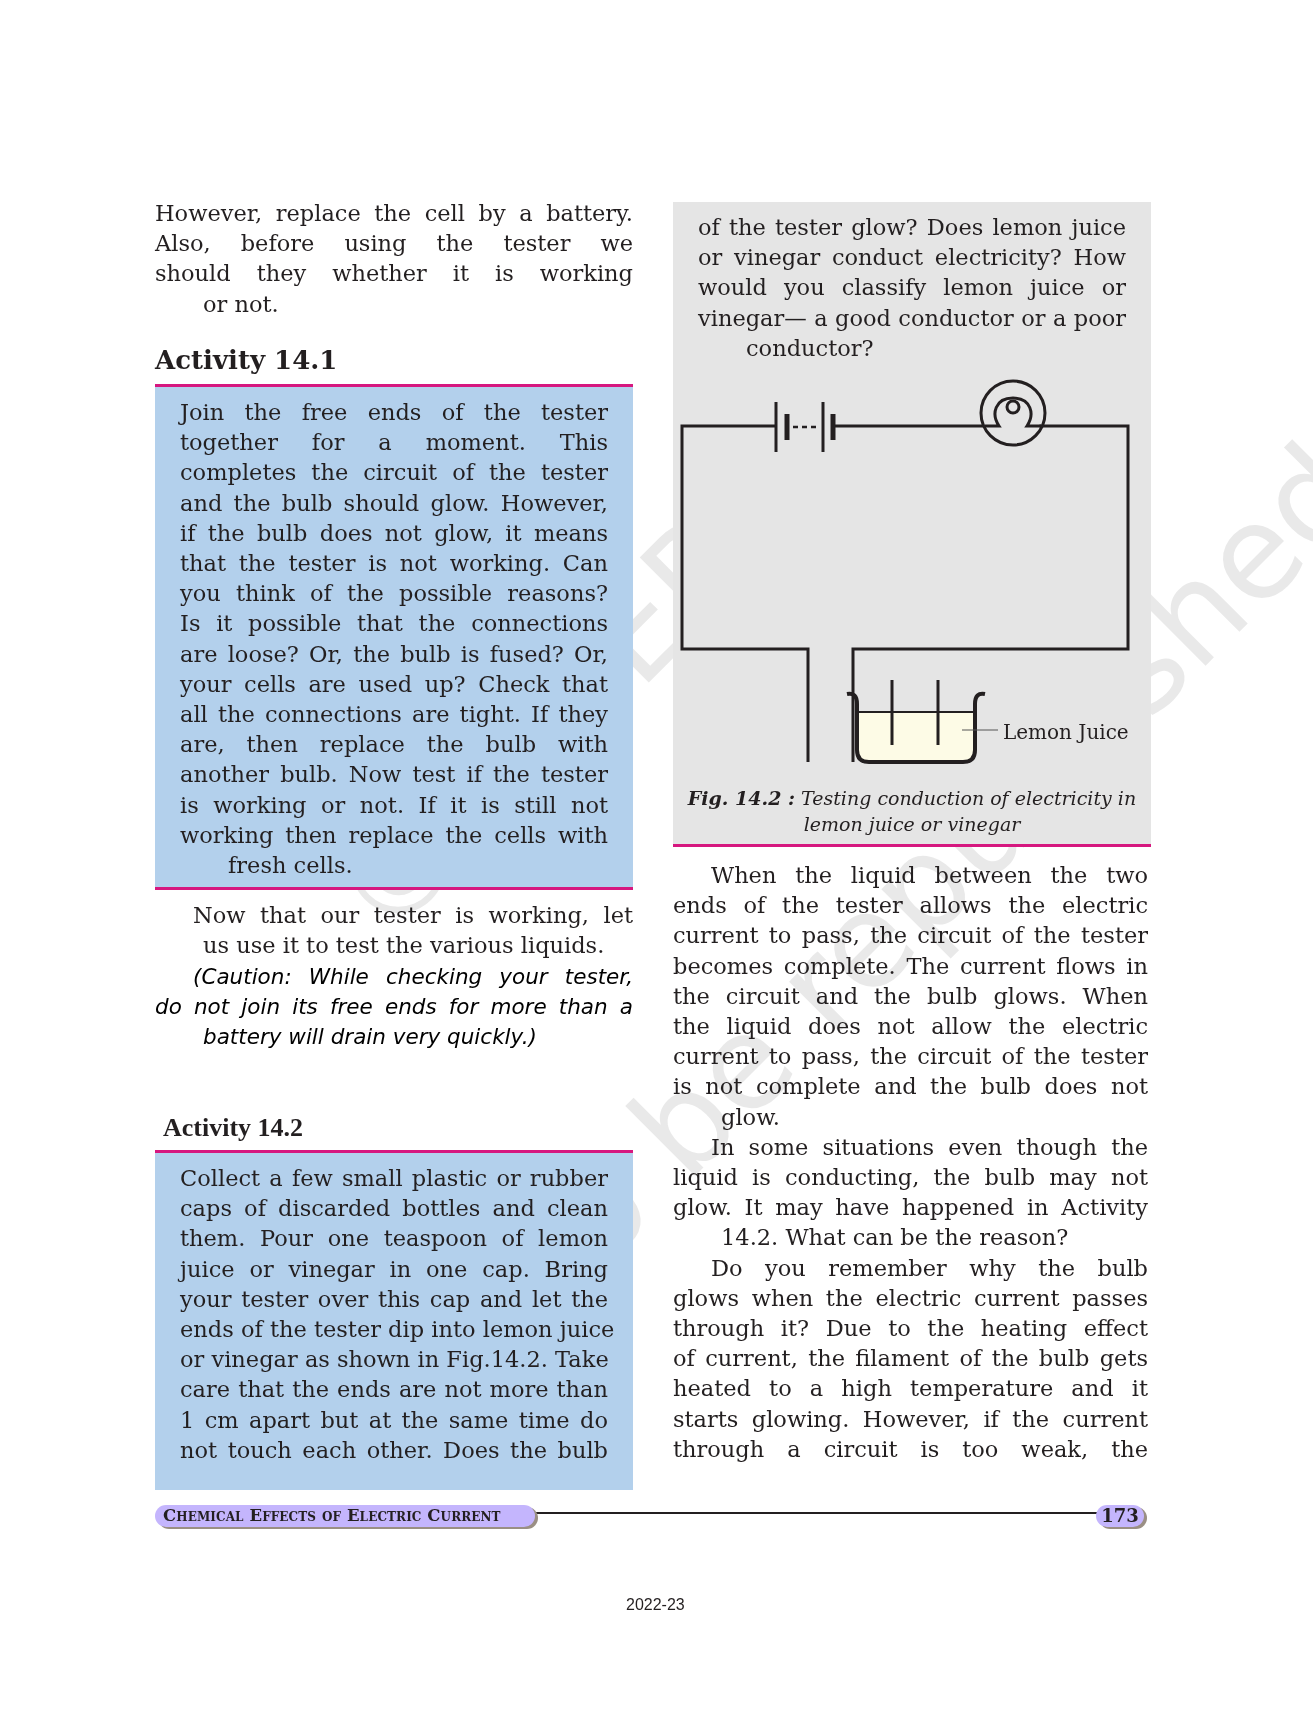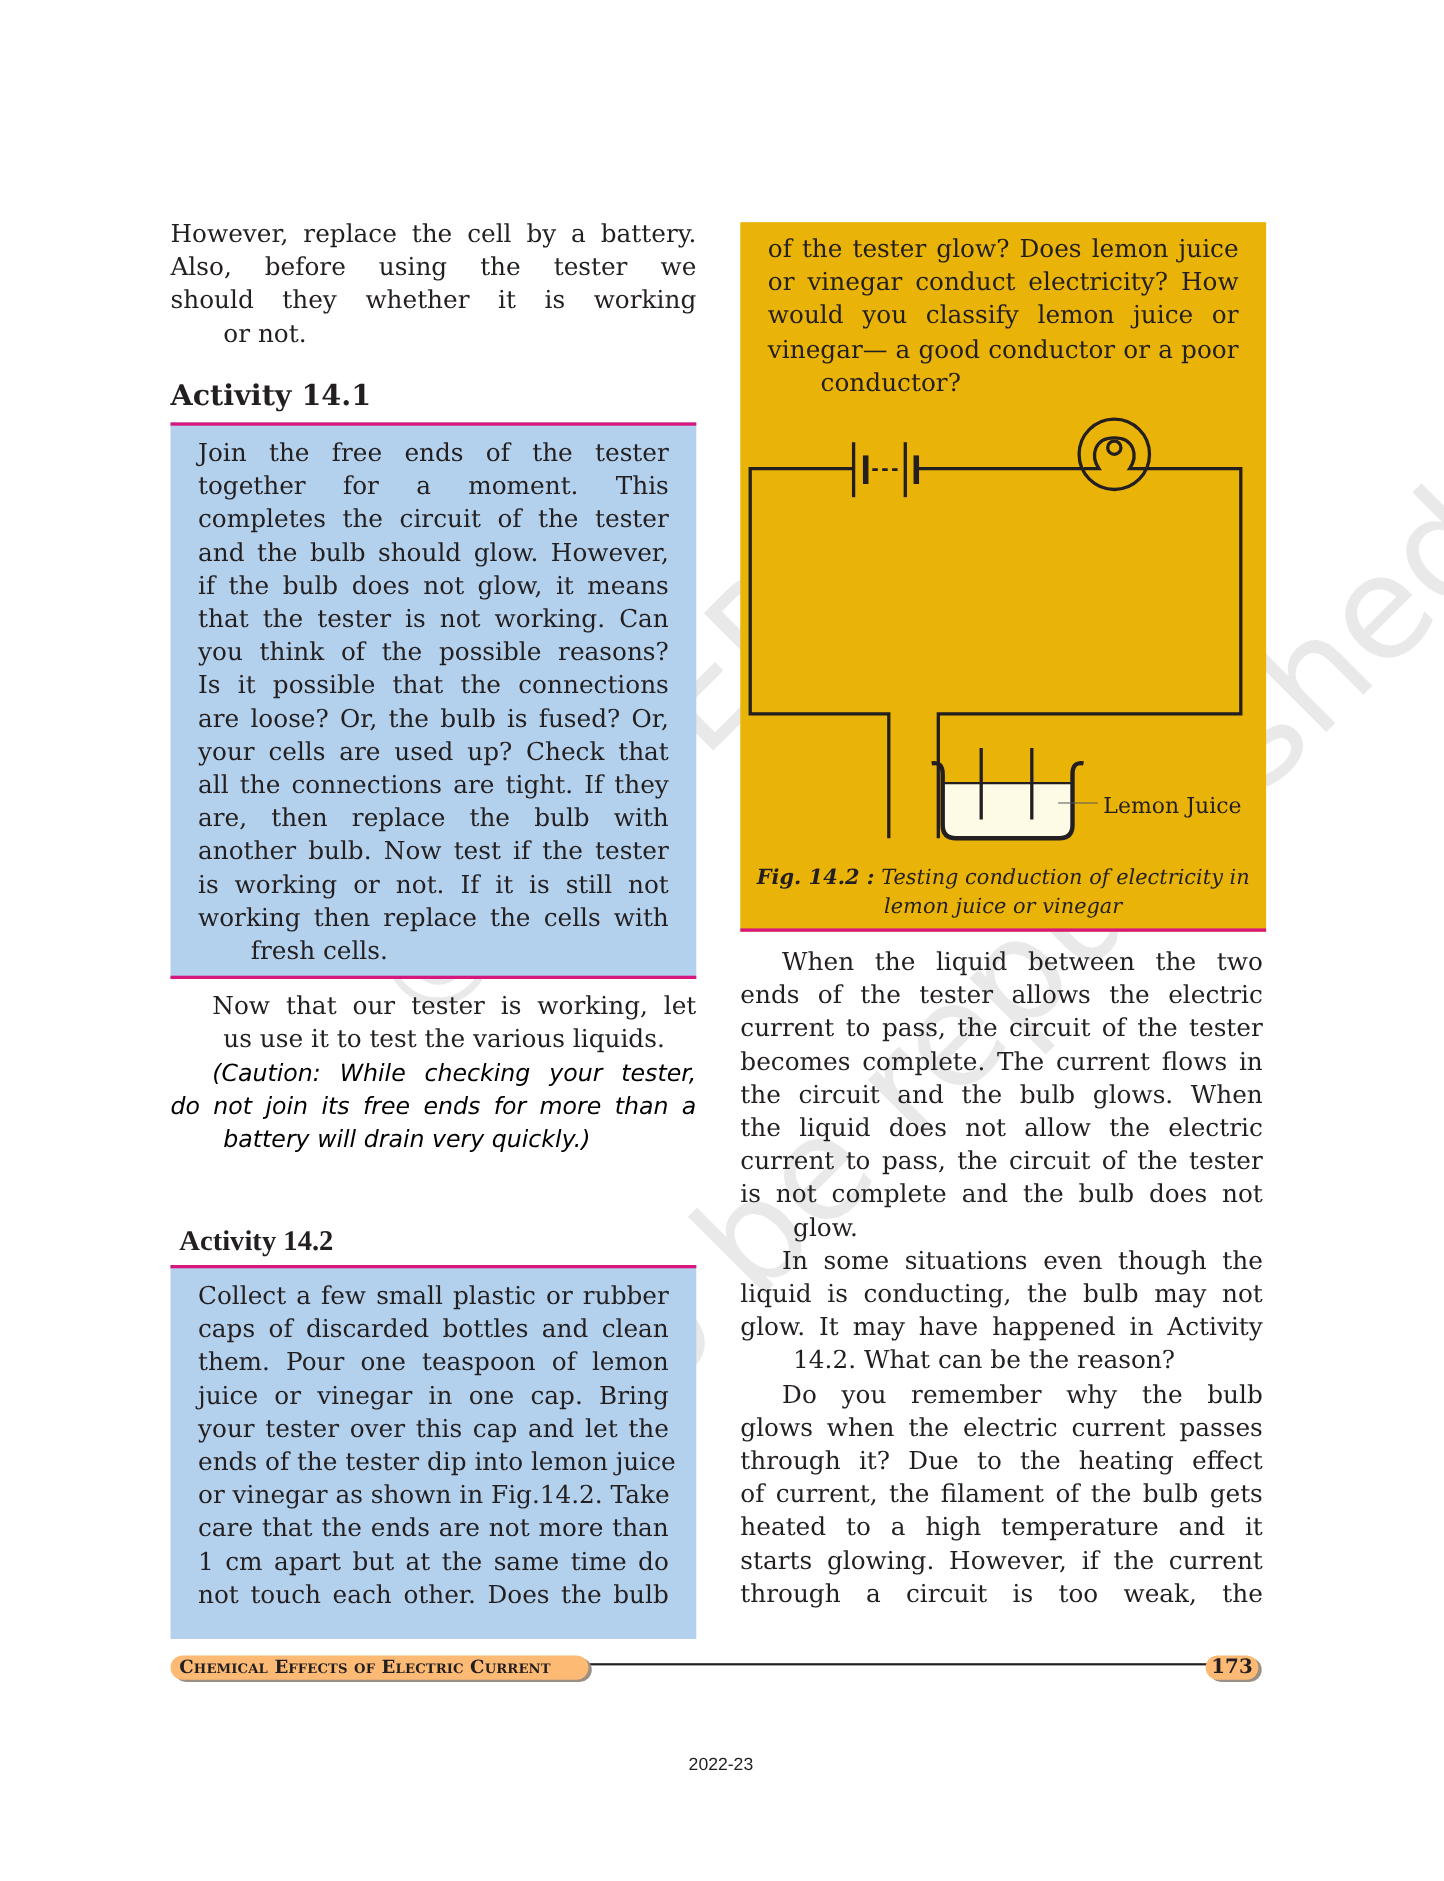--- a/index.html
+++ b/index.html
@@ -6,22 +6,22 @@
   body { width:1313px; height:1710px; background:#ffffff; position:relative; overflow:hidden;
          font-family:"DejaVu Serif", serif; color:#231f20; }
   .abs { position:absolute; }
   .para { font-size:22.5px; line-height:30.2px; text-align:justify; text-align-last:justify; }
   .line { display:block; white-space:nowrap; text-align:justify; text-align-last:justify; }
   .line.left { text-align-last:left;margin-left:48px; }
   .heading { font-family:"DejaVu Serif", serif; font-weight:bold; font-size:26px; }
   .actbox { background:#b3d0ec; border-top:3px solid #d6177f; }
   .actbox.bottom { border-bottom:3px solid #d6177f; }
   .caution { color:#000000; font-style:italic; }
-  .figbox { background:#eab308; }
-  .footer-band { background:#fdba74; border-radius:14px; box-shadow:3px 2px 0 #9a8f84; }
+  .figbox { background:#e5e5e5; }
+  .footer-band { background:#c4b5fd; border-radius:14px; box-shadow:3px 2px 0 #9a8f84; }
   .sc { font-variant:small-caps; font-weight:bold; font-family:"DejaVu Serif", serif; }
   .watermark { color:rgba(120,120,120,0.16); font-family:"DejaVu Sans", sans-serif; font-size:130px;
                white-space:nowrap; pointer-events:none; }
 </style>
 </head>
 <body>
 
 <div class="abs watermark" style="left:300px; top:860px; transform:rotate(-45deg); transform-origin:left top;">
   <span>© NCERT</span>
 </div>

